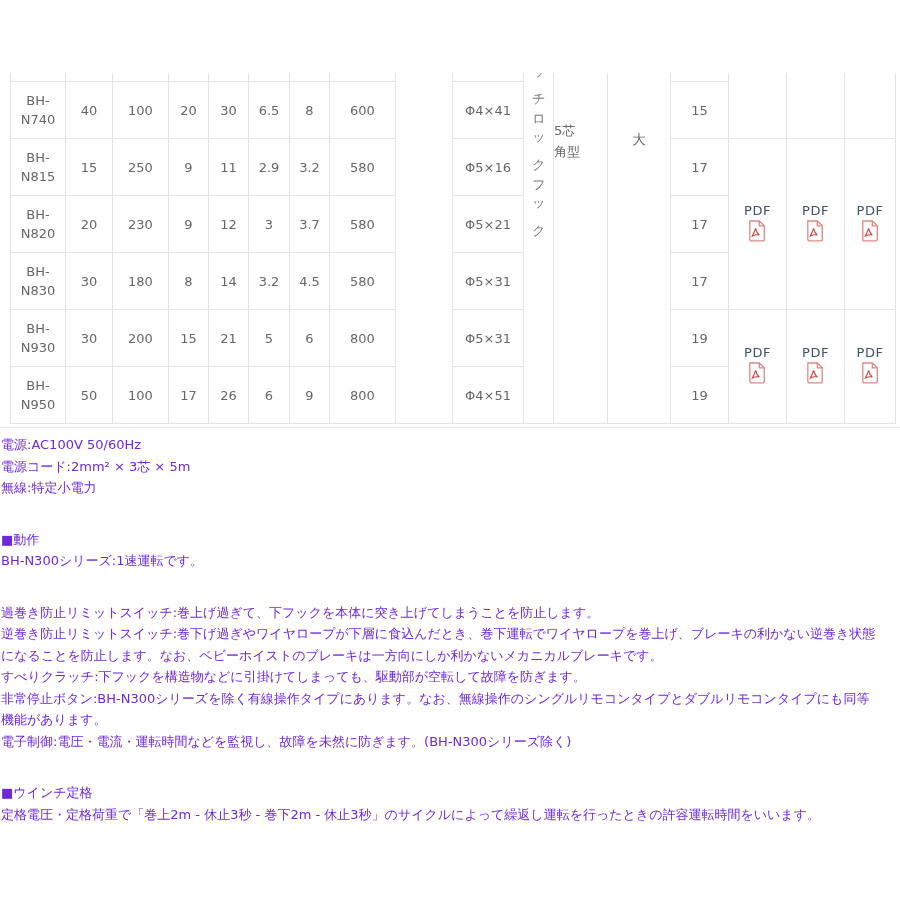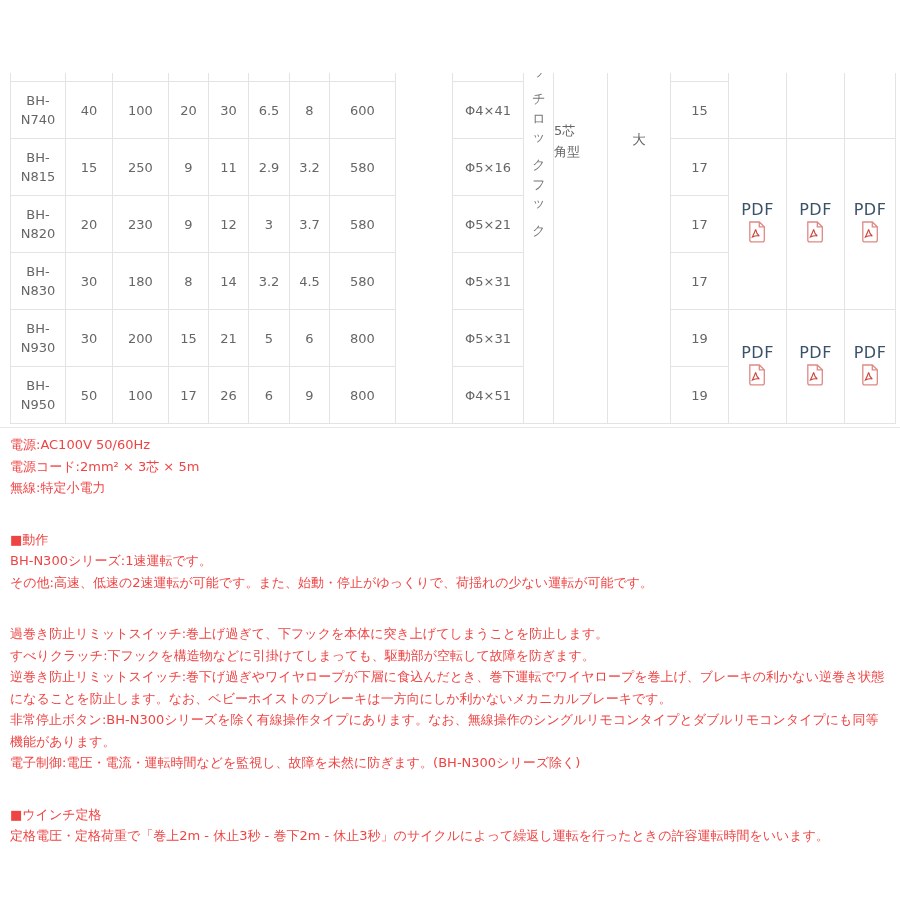--- a/index.html
+++ b/index.html
@@ -31,28 +31,28 @@
     position:absolute;top:-10px;left:50%;transform:translateX(-50%);
     writing-mode:vertical-rl;letter-spacing:7px;font-size:13px;color:#777;
     white-space:nowrap;
   }
   td.core-cell,td.size-cell{position:relative;padding:0;vertical-align:top;}
   .core-pos{position:absolute;top:48px;left:0;right:0;text-align:left;line-height:21px;}
   .size-pos{position:absolute;top:59px;left:0;right:0;text-align:center;font-size:13.5px;}
   .pdf-link{
     display:inline-block;text-decoration:none;cursor:pointer;line-height:1;
   }
-  .pdf-text{display:block;font-size:16px;color:#3b5268;letter-spacing:.5px;margin-bottom:3px;}
+  .pdf-text{display:block;font-size:13px;color:#3b5268;letter-spacing:.5px;margin-bottom:3px;}
   .pdf-icon{display:inline-block;}
   
   .separator{position:absolute;top:427px;left:0;width:900px;border-top:1px solid #e7e7e7;}
   
   .content{
-    position:absolute;top:434px;left:10px;width:880px;
-    font-size:13px;color:#ef4444;line-height:21.5px;
+    position:absolute;top:434px;left:1px;width:880px;
+    font-size:13px;color:#6d28d9;line-height:21.5px;
   }
   .content p{margin:0;}
   .section{margin-top:30px;}
 </style>
 </head>
 <body>
 
 <div class="table-wrap">
 <table class="spec">
   <colgroup>
@@ -246,27 +246,26 @@
 <div class="separator"></div>
 
 <div class="content">
   <p>電源:AC100V 50/60Hz</p>
   <p>電源コード:2mm² × 3芯 × 5m</p>
   <p>無線:特定小電力</p>
 
   <div class="section">
     <p>■動作</p>
     <p>BH-N300シリーズ:1速運転です。</p>
-    <p>その他:高速、低速の2速運転が可能です。また、始動・停止がゆっくりで、荷揺れの少ない運転が可能です。</p>
   </div>
 
   <div class="section">
     <p>過巻き防止リミットスイッチ:巻上げ過ぎて、下フックを本体に突き上げてしまうことを防止します。</p>
+    <p>逆巻き防止リミットスイッチ:巻下げ過ぎやワイヤロープが下層に食込んだとき、巻下運転でワイヤロープを巻上げ、ブレーキの利かない逆巻き状態になることを防止します。なお、ベビーホイストのブレーキは一方向にしか利かないメカニカルブレーキです。</p>
     <p>すべりクラッチ:下フックを構造物などに引掛けてしまっても、駆動部が空転して故障を防ぎます。</p>
-    <p>逆巻き防止リミットスイッチ:巻下げ過ぎやワイヤロープが下層に食込んだとき、巻下運転でワイヤロープを巻上げ、ブレーキの利かない逆巻き状態になることを防止します。なお、ベビーホイストのブレーキは一方向にしか利かないメカニカルブレーキです。</p>
     <p>非常停止ボタン:BH-N300シリーズを除く有線操作タイプにあります。なお、無線操作のシングルリモコンタイプとダブルリモコンタイプにも同等機能があります。</p>
     <p>電子制御:電圧・電流・運転時間などを監視し、故障を未然に防ぎます。(BH-N300シリーズ除く)</p>
   </div>
 
   <div class="section">
     <p>■ウインチ定格</p>
     <p>定格電圧・定格荷重で「巻上2m - 休止3秒 - 巻下2m - 休止3秒」のサイクルによって繰返し運転を行ったときの許容運転時間をいいます。</p>
   </div>
 </div>
 

